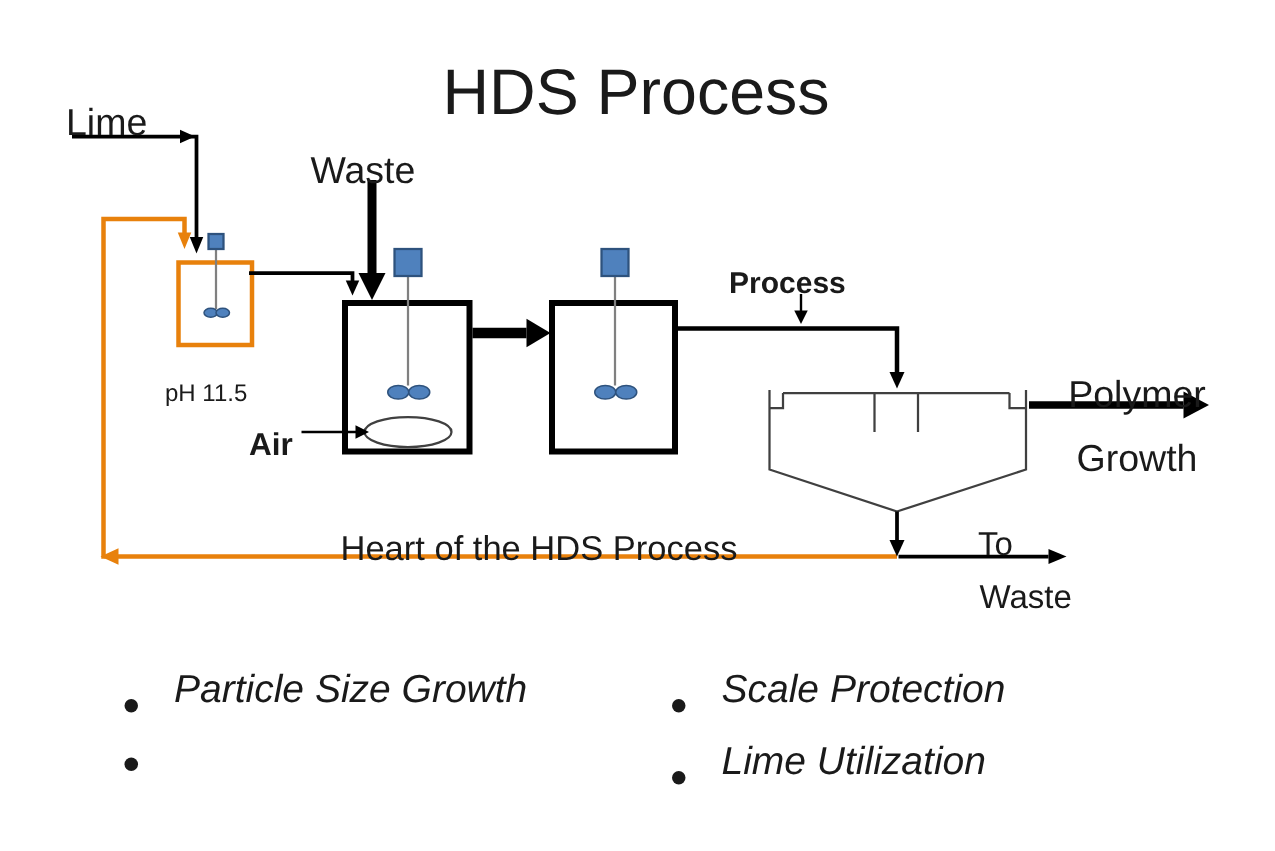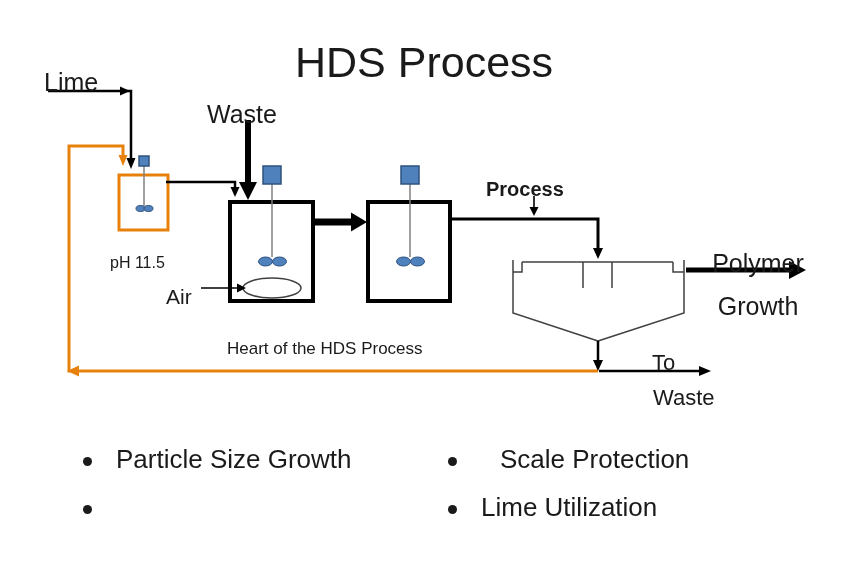--- a/index.html
+++ b/index.html
@@ -15,24 +15,24 @@
   .slide{
     position:relative;width:850px;height:567px;background:#ffffff;overflow:hidden;
     font-family:"Liberation Sans",sans-serif;color:var(--c-text);
   }
   .slide svg{position:absolute;left:0;top:0;}
   .lbl{position:absolute;white-space:nowrap;line-height:1.05;color:var(--c-text);margin-top:12px;}
   .title{position:absolute;left:295px;top:38px;font-size:43px;font-weight:400;margin:0;letter-spacing:0px;}
   .lbl-lime{left:44px;top:57px;font-size:25px;}
   .lbl-waste{left:207px;top:89px;font-size:25px;}
   .lbl-ph{left:110px;top:243px;font-size:16px;}
-  .lbl-air{left:166px;top:274px;font-size:21px;font-weight:normal;}
+  .lbl-air{left:166px;top:274px;font-size:21px;font-weight:bold;}
   .lbl-polymer{left:486px;top:167px;font-size:20px;font-weight:bold;}
   .lbl-treated{left:693px;top:230px;width:130px;font-size:25px;text-align:center;line-height:43px;}
-  .lbl-heart{left:227px;top:328px;font-size:17px;text-align:center;}
+  .lbl-heart{left:227px;top:341px;font-size:23px;text-align:center;}
   .lbl-to{left:652px;top:339px;font-size:22px;}
   .lbl-towaste{left:653px;top:374px;font-size:22px;}
 
   
   .pipe{stroke:var(--c-line-black);fill:none;}
   .w15{stroke-width:1.6px;}
   .w25{stroke-width:2.5px;}
   .w3{stroke-width:3px;}
   .w5{stroke-width:5px;}
   .w6{stroke-width:6px;}
@@ -42,21 +42,21 @@
   .arr-o{fill:var(--c-orange);stroke:none;}
   .vessel{fill:#fff;stroke:var(--c-line-black);stroke-width:4px;}
   .vessel-o{fill:#fff;stroke:var(--c-orange);stroke-width:3px;}
   .clar{stroke:var(--c-outline-gray);stroke-width:1.5px;fill:none;}
   .motor{fill:var(--c-blue);stroke:var(--c-blue-dark);stroke-width:1.5px;}
   .shaft{stroke:var(--c-shaft-gray);stroke-width:1.5px;}
   .impeller{fill:var(--c-blue);stroke:var(--c-blue-dark);stroke-width:1px;}
   .sparger{fill:#fff;stroke:var(--c-outline-gray);stroke-width:1.5px;}
 
   
-  .bullet-item{position:absolute;display:flex;align-items:flex-start;font-size:26px;}
+  .bullet-item{position:absolute;display:flex;align-items:flex-end;font-size:26px;font-style:italic;}
   .dot{width:9px;height:9px;border-radius:50%;background:var(--c-text);margin-top:13px;flex:0 0 auto;}
   .bullet-text{margin-left:24px;white-space:nowrap;}
 </style>
 </head>
 <body>
 
 <div class="slide">
 
   <h1 class="title">HDS Process</h1>
 
@@ -174,21 +174,21 @@
   <div class="lbl lbl-to">To</div>
   <div class="lbl lbl-towaste">Waste</div>
 
   <div class="bullet-item" style="left:83px;top:444px;">
     <span class="dot"></span>
     <span class="bullet-text">Particle Size Growth</span>
   </div>
   <div class="bullet-item" style="left:83px;top:492px;">
     <span class="dot"></span>
   </div>
-  <div class="bullet-item" style="left:448px;top:444px;gap:19px;">
+  <div class="bullet-item" style="left:448px;top:444px;">
     <span class="dot"></span>
     <span class="bullet-text">Scale Protection</span>
   </div>
   <div class="bullet-item" style="left:448px;top:492px;">
     <span class="dot"></span>
     <span class="bullet-text">Lime Utilization</span>
   </div>
 
 </div>
 

